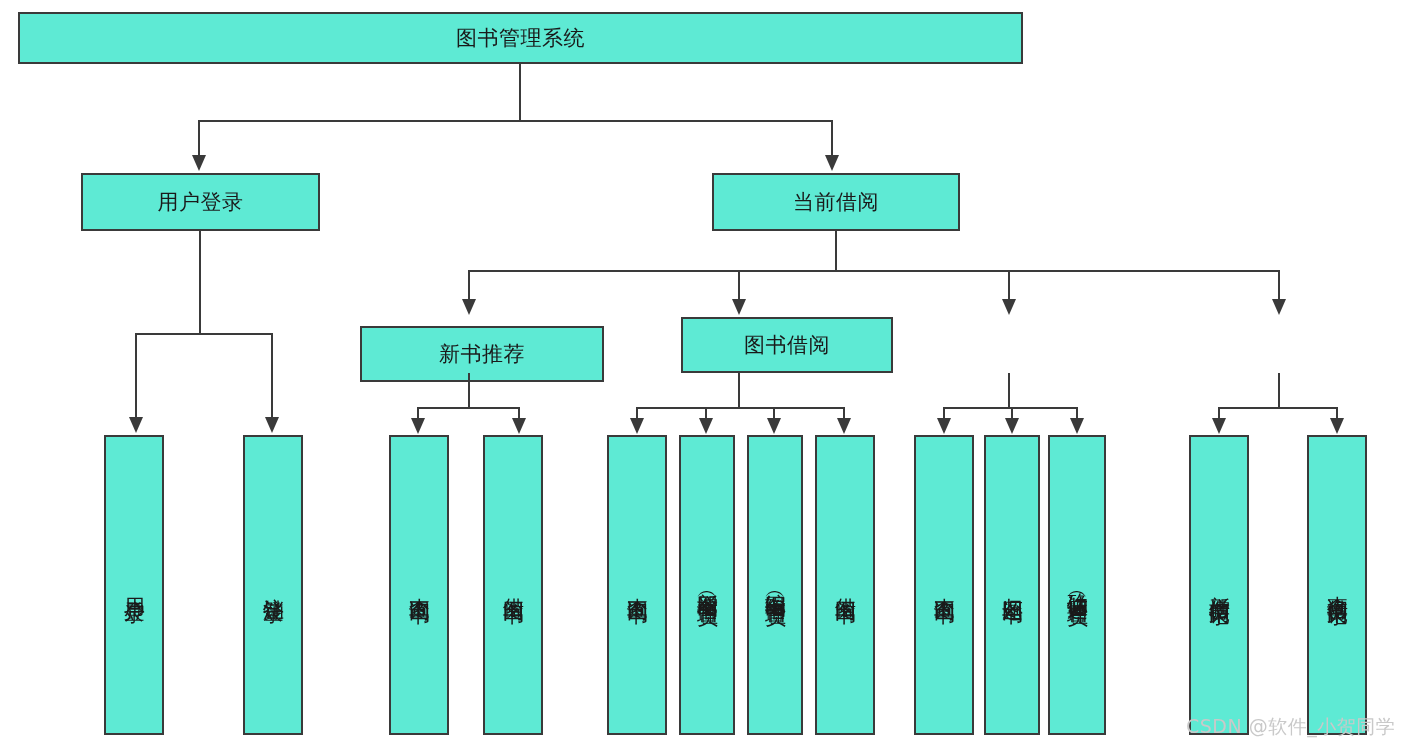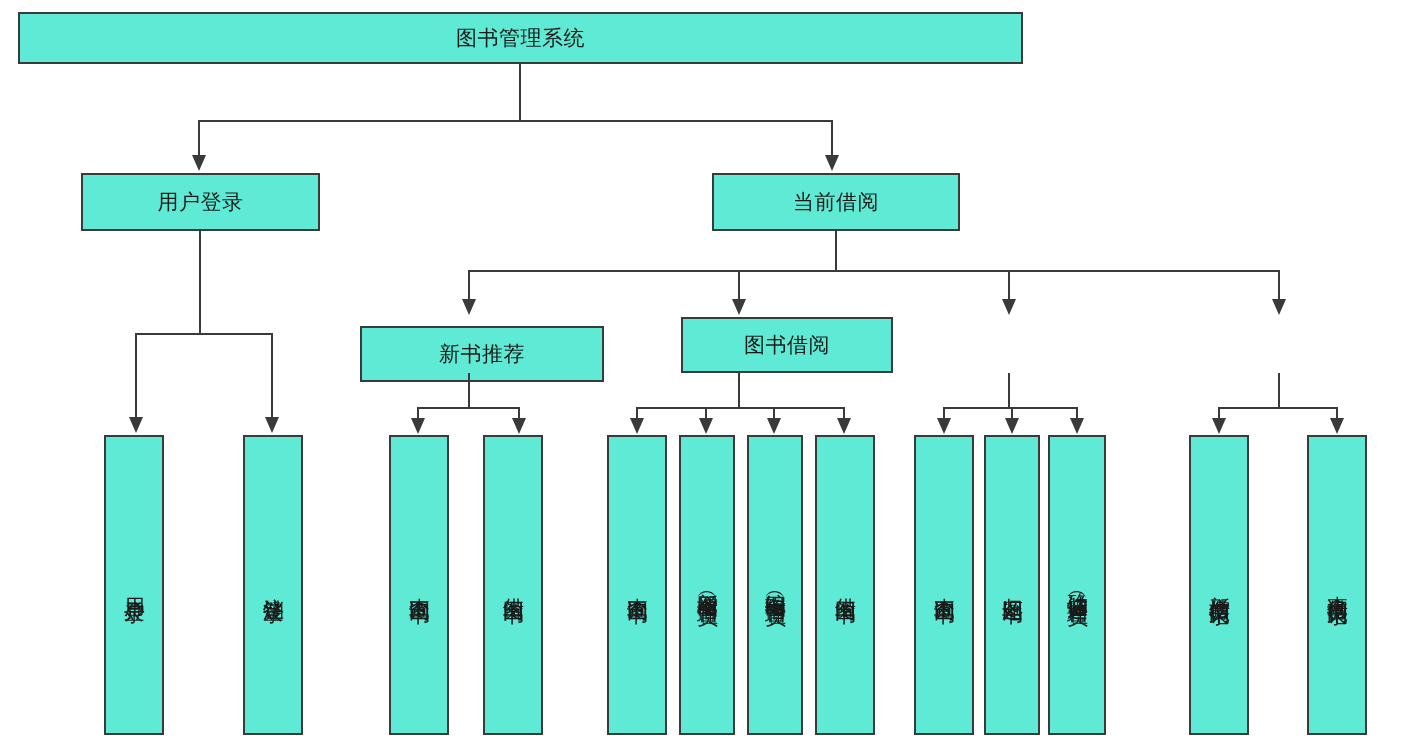--- a/index.html
+++ b/index.html
@@ -186,14 +186,15 @@
     <span class="vtext">确认归还（管理员）</span>
   </div>
 
   <div class="node v" style="left:1189px; top:435px; width:60px; height:300px;">
     <span class="vtext">新增借阅记录</span>
   </div>
   <div class="node v" style="left:1307px; top:435px; width:60px; height:300px;">
     <span class="vtext">查询借阅记录</span>
   </div>
 
+  <div class="watermark" style="left:1186px; top:714px;">CSDN @软件_小贺同学</div>
 
 </div>
 
 </body></html>

